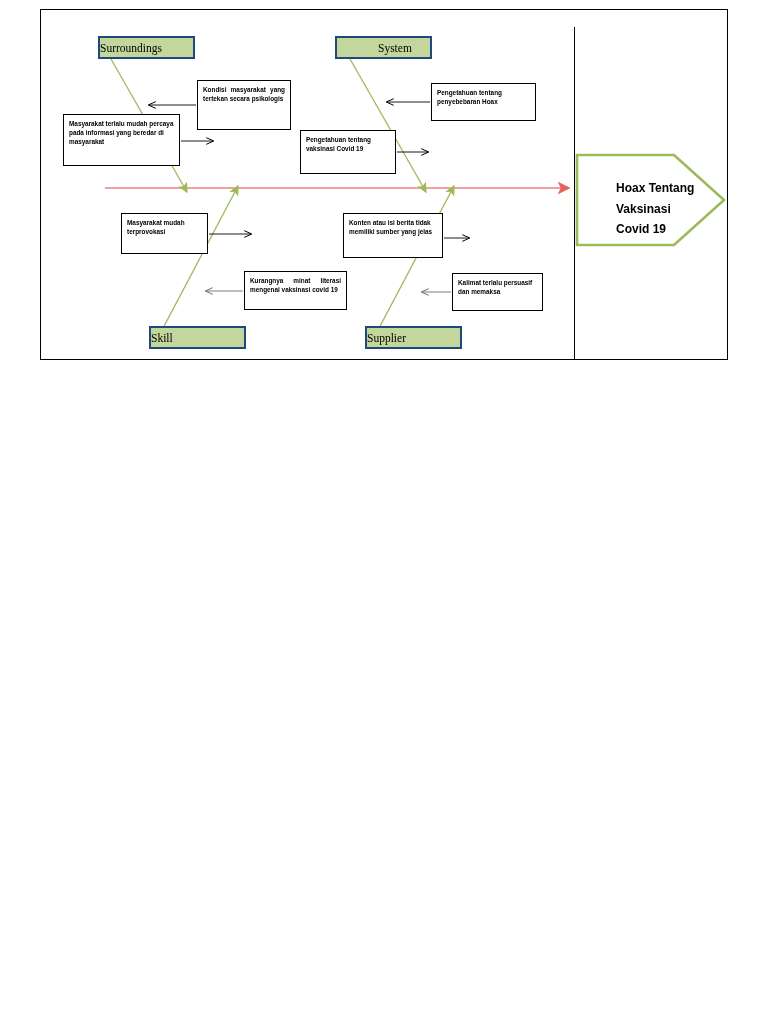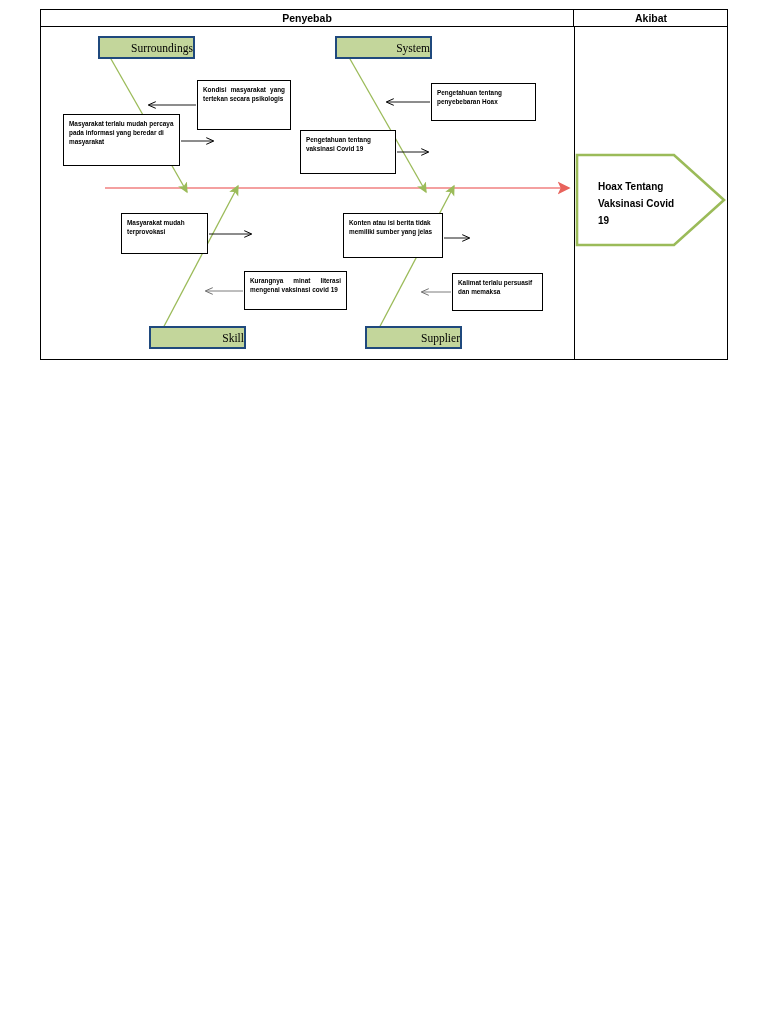--- a/index.html
+++ b/index.html
@@ -70,21 +70,21 @@
   }
 
   
   .category-box {
     position: absolute;
     background: #C3D69B;
     border: 2px solid #1F497D;
     box-sizing: border-box;
     display: flex;
     align-items: center;
-    justify-content: flex-end;
+    justify-content: flex-start;
     font-family: "Liberation Serif", serif;
     font-size: 11.5px;
     color: #000000;
     text-align: center;
   }
   #cat-surroundings { left: 57px;  top: 26px;  width: 97px; height: 23px; }
   #cat-system       { left: 294px; top: 26px;  width: 97px; height: 23px; padding-left: 41px; }
   #cat-skill        { left: 108px; top: 316px; width: 97px; height: 23px; font-family: Liberation Serif, serif; }
   #cat-supplier     { left: 324px; top: 316px; width: 97px; height: 23px; }
 
@@ -115,38 +115,34 @@
   #effect-shape {
     position: absolute;
     left: 533px;
     top: 142px;
     width: 154px;
     height: 96px;
     pointer-events: none;
   }
   #effect-text {
     position: absolute;
-    left: 557px;
+    left: 575px;
     top: 168px;
     width: 86px;
-    font-size: 10px;
+    font-size: 12px;
     font-weight: bold;
     line-height: 1.72;
     color: #000000;
   }
 </style>
 </head>
 <body>
 
 <div id="diagram-frame">
 
-  <div class="header-row">
-    <div class="header-cell" id="header-penyebab">Penyebab</div>
-    <div class="header-cell" id="header-akibat">Akibat</div>
-  </div>
 
   <div id="column-divider"></div>
 
   <svg id="bones-canvas" viewBox="0 0 688 350" xmlns="http://www.w3.org/2000/svg">
     <defs>
       <marker id="greenhead" markerWidth="9" markerHeight="9" refX="7" refY="4.5" orient="auto" markerUnits="strokeWidth">
         <path d="M0,0.6 L8,4.5 L0,8.4 L1.8,4.5 Z" fill="#9BBB59"></path>
       </marker>
       <marker id="redhead" markerWidth="9" markerHeight="9" refX="7" refY="4.5" orient="auto" markerUnits="strokeWidth">
         <path d="M0,0.6 L8,4.5 L0,8.4 L1.8,4.5 Z" fill="#E8635C"></path>

